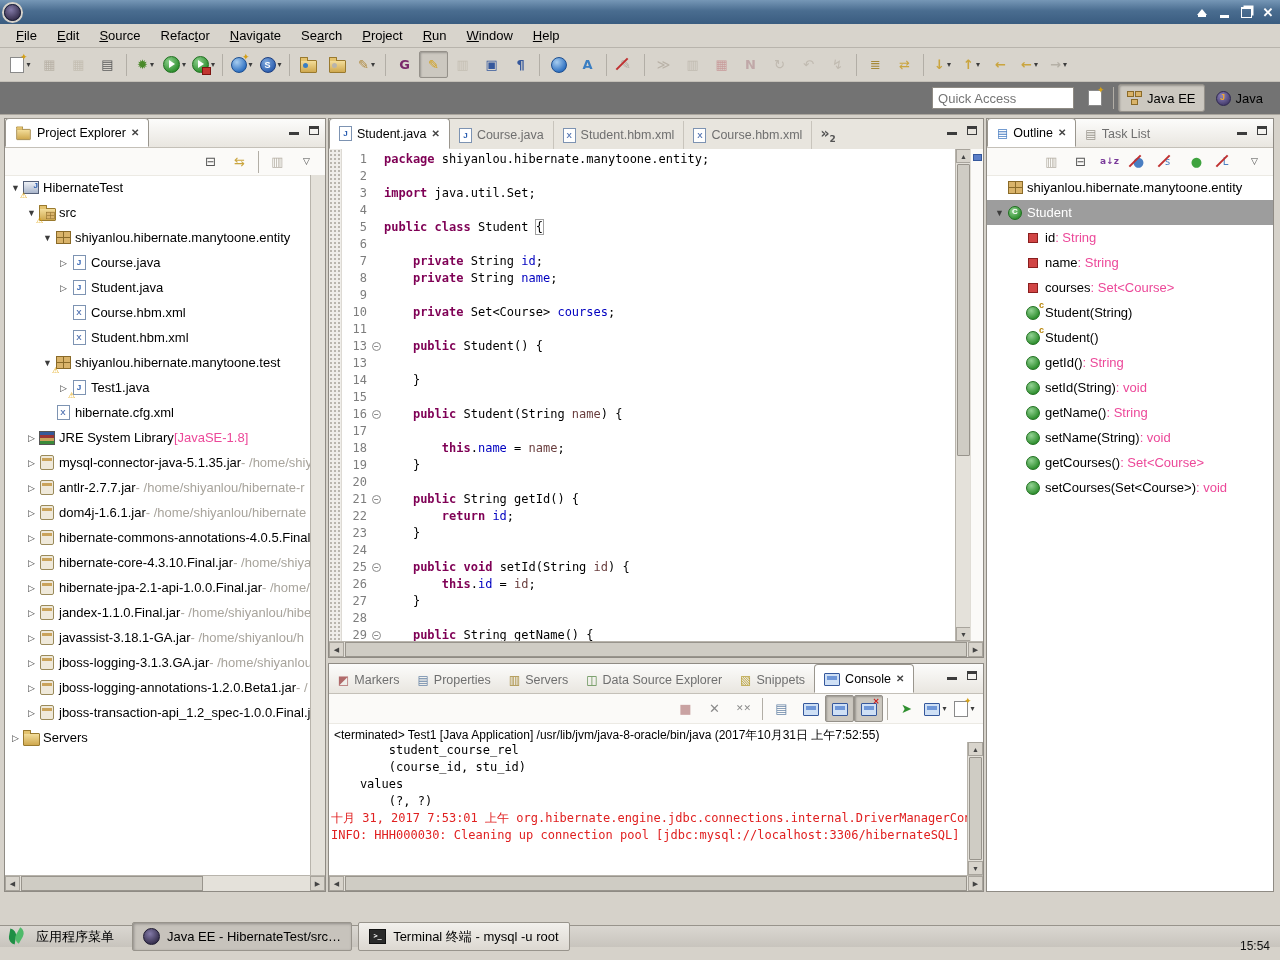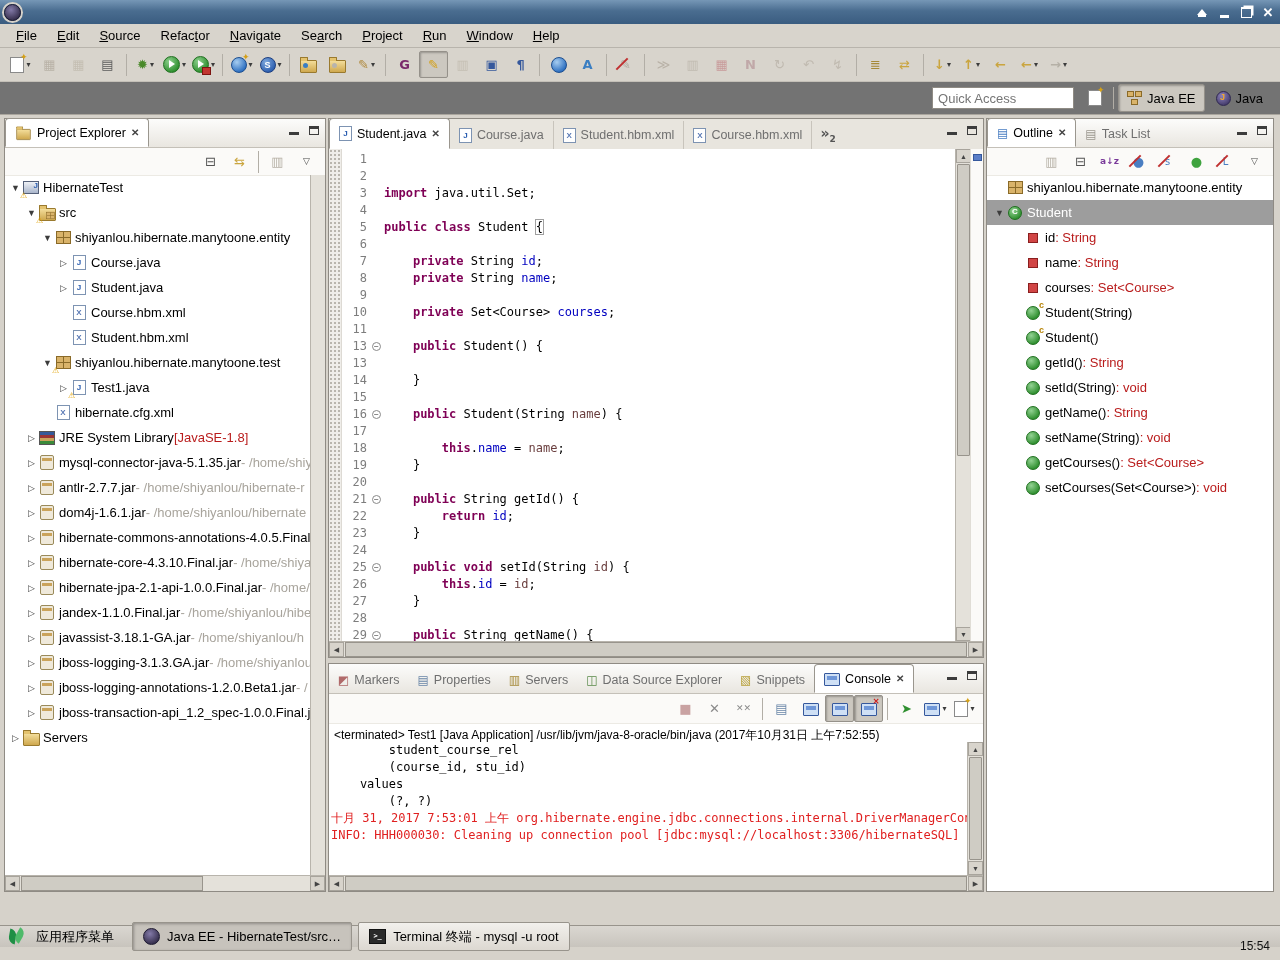--- a/index.html
+++ b/index.html
@@ -77,21 +77,21 @@
   .mm-min{width:10px;height:3px;background:#3c3c3c;margin-top:5px}
   .mm-max{width:10px;height:9px;border:1px solid #3c3c3c;border-top:3px solid #3c3c3c;box-sizing:border-box}
   .vtool{height:27px;display:flex;align-items:center;justify-content:flex-end;background:#fbfaf8;
     padding-right:4px;border-bottom:1px solid #eceae4}
   
   .tree{overflow:hidden;position:relative}
   .trow{display:flex;align-items:center;height:25px;white-space:nowrap;overflow:hidden;font-size:13px;padding-right:2px}
   .trow .ar{width:13px;font-size:9px;color:#3c3c3c;text-align:center;flex:none}
   .ticon{width:18px;height:16px;position:relative;flex:none;display:flex;justify-content:center;align-items:center}
   .tlabel{margin-left:3px}
-  .sfx-lib{color:#b91c1c}
+  .sfx-lib{color:#ec4899}
   .sfx-path{color:#a8a49c}
   .warnov{position:absolute;left:-2px;bottom:-4px;font-size:8px;color:#e0a000}
   .ic-pkg{width:13px;height:11px;border:1px solid #8a6a28;flex:none;
     background:linear-gradient(#8a6a28,#8a6a28) 50% 0/1px 100% no-repeat,
                linear-gradient(#8a6a28,#8a6a28) 0 50%/100% 1px no-repeat,#d9b36a}
   .ic-file{width:11px;height:13px;background:#fff;border:1px solid #7d93b2;flex:none;
     display:flex;align-items:center;justify-content:center;font:bold 8px "Liberation Sans",sans-serif}
   .ic-file.j{color:#2a5db0}.ic-file.x{color:#5a7ab5}
   .ic-jar{width:12px;height:13px;background:#efe9da;border:1px solid #9a8a5a;border-radius:2px;position:relative;flex:none}
   .ic-jar:before{content:"";position:absolute;left:1px;right:1px;top:2px;height:3px;background:#caa35a}
@@ -588,20 +588,21 @@
           <span class="mm-min"></span>
           <span class="mm-max"></span>
         </span>
       </div>
     <div id="codewrap" style="position:absolute;top:30px;left:0;right:0;bottom:16px">
       <div id="hatch"></div>
       <div id="codelines">
           <div class="cl">
             <span class="ln">1</span>
             <span class="fcol"></span>
+            <span class="ct"><span class="k">package</span><span> shiyanlou.hibernate.manytoone.entity;</span></span>
           </div>
           <div class="cl">
             <span class="ln">2</span>
             <span class="fcol"></span>
             <span class="ct"></span>
           </div>
           <div class="cl">
             <span class="ln">3</span>
             <span class="fcol"></span>
             <span class="ct"><span class="k">import</span><span> java.util.Set;</span></span>

